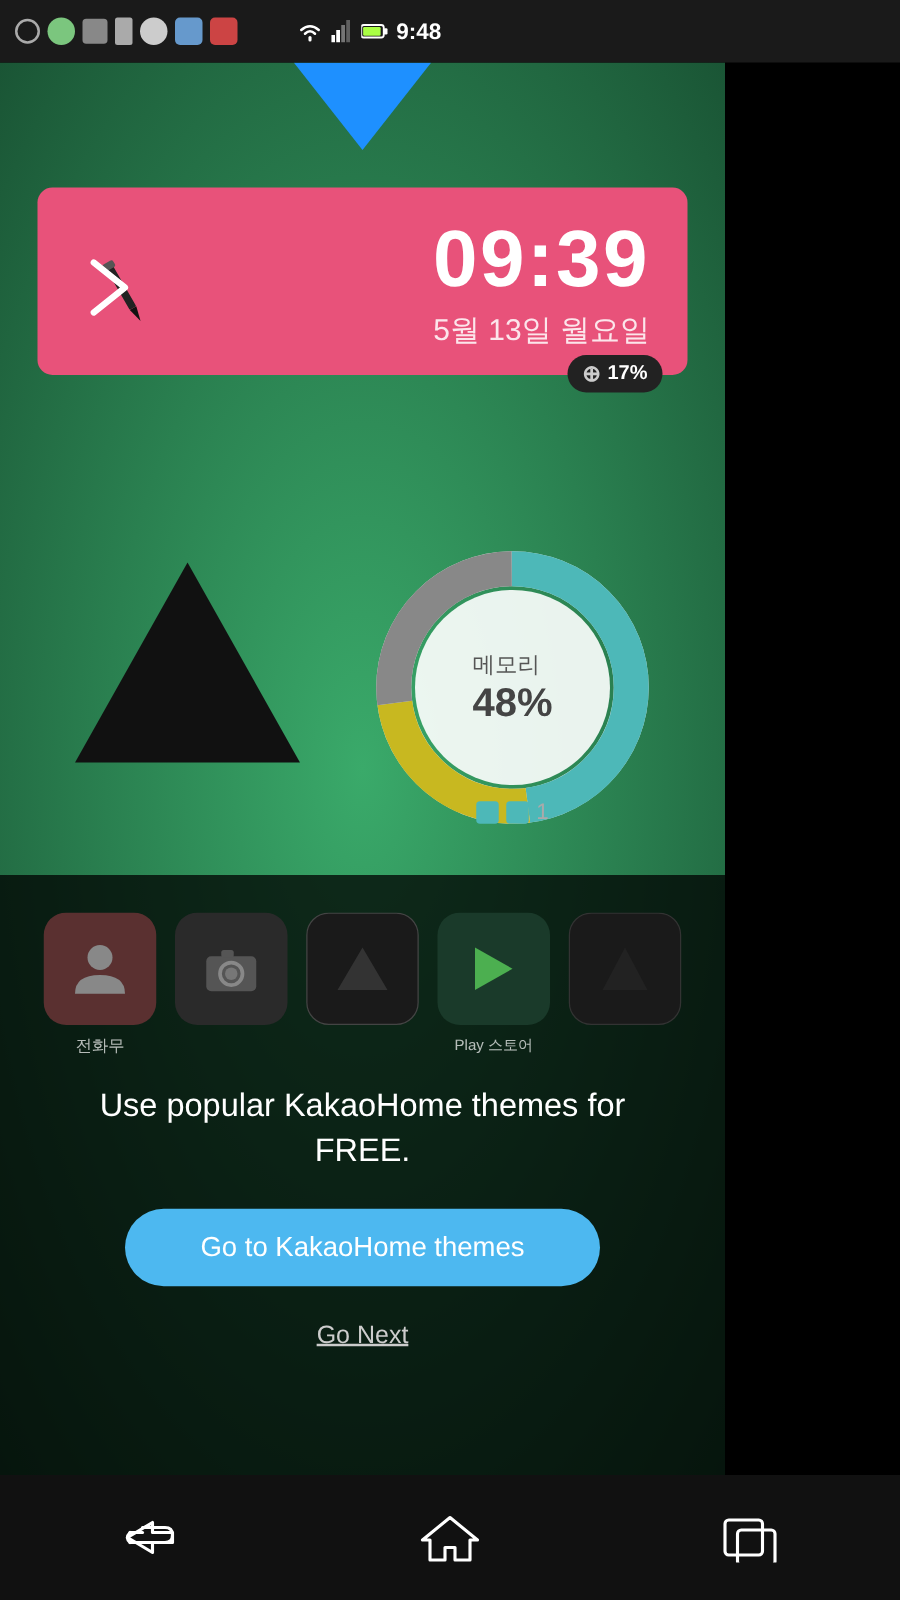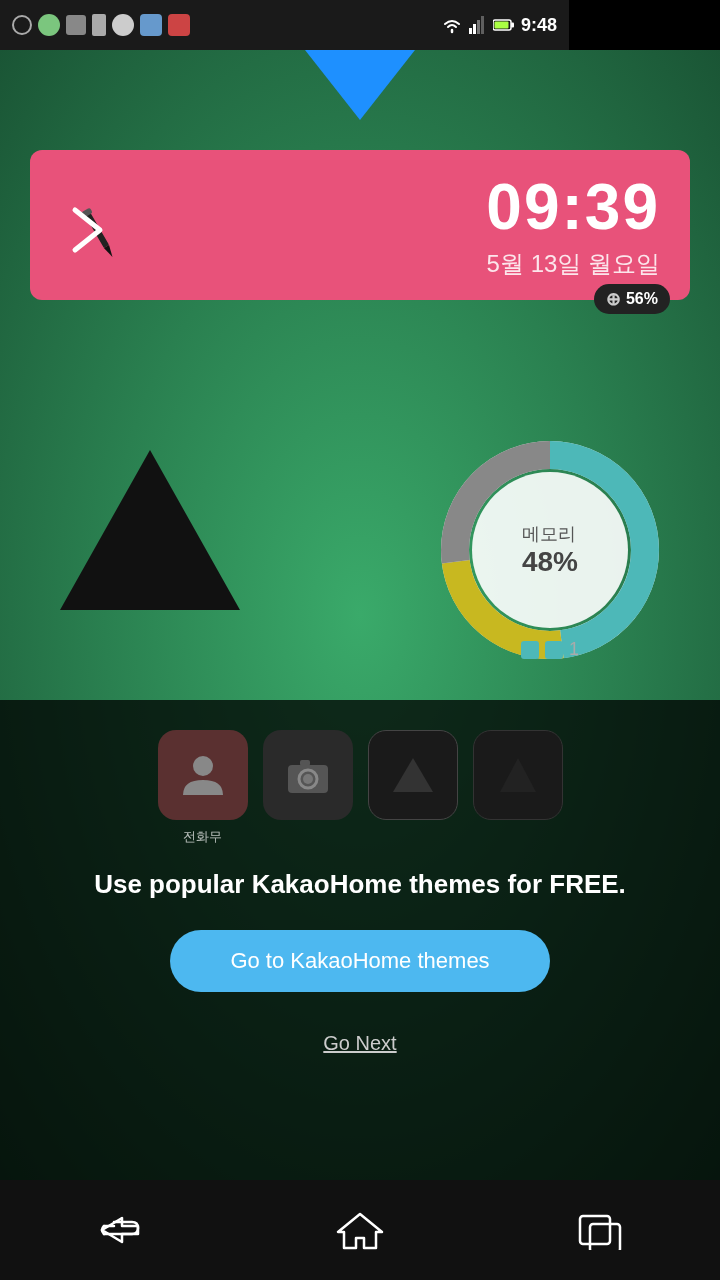--- a/index.html
+++ b/index.html
@@ -8,26 +8,25 @@
       width: 720px;
       height: 1280px;
       overflow: hidden;
       font-family: 'Arial', sans-serif;
       background: #000;
       position: relative;
     }
 
     
     #status-bar {
-      width: 569px;
+      width: 720px;
       height: 50px;
       background: #1a1a1a;
       display: flex;
       align-items: center;
-      justify-content: space-between;
       padding: 0 12px;
       position: relative;
       z-index: 100;
       gap: 47px;
     }
     .status-icons-left {
       display: flex;
       align-items: center;
       gap: 6px;
     }
@@ -52,21 +51,21 @@
       gap: 6px;
     }
     .status-time {
       color: #fff;
       font-size: 18px;
       font-weight: bold;
     }
 
     
     #main-bg {
-      width: 720px;
+      width: 580px;
       height: 1130px;
       background: radial-gradient(ellipse at center, #3aaa6a 0%, #2a8050 50%, #1a5535 100%);
       position: relative;
       overflow: hidden;
     }
 
     
     #blue-triangle {
       position: absolute;
       top: 0;
@@ -164,21 +163,21 @@
       left: 50%;
       transform: translate(-50%, -50%);
       text-align: left;
     }
     #donut-label {
       font-size: 18px;
       color: #555;
       display: block;
     }
     #donut-percent {
-      font-size: 28px;
+      font-size: 32px;
       font-weight: bold;
       color: #444;
     }
     #donut-apps-row {
       position: absolute;
       bottom: 20px;
       left: 50%;
       transform: translateX(-50%);
       display: flex;
       align-items: center;
@@ -237,37 +236,37 @@
     }
     .app-icon-label {
       color: rgba(255,255,255,0.8);
       font-size: 14px;
     }
 
     
     #promo-text {
       color: #fff;
       font-size: 26px;
-      font-weight: bold;
+      font-weight: normal;
       text-align: center;
       line-height: 1.4;
       padding: 0 60px;
       margin-bottom: 28px;
     }
 
     #goto-button {
       background: #4db8f0;
       color: #fff;
       border: none;
       border-radius: 50px;
       padding: 18px 60px;
       font-size: 22px;
       font-weight: 500;
       cursor: pointer;
-      margin-bottom: 40px;
+      margin-bottom: 28px;
     }
 
     #go-next-link {
       color: #ccc;
       font-size: 20px;
       text-decoration: underline;
       cursor: pointer;
       background: none;
       border: none;
       margin-bottom: 20px;
@@ -355,21 +354,21 @@
           <polyline points="15,55 40,35 15,15" stroke="white" stroke-width="5" fill="none" stroke-linecap="round" stroke-linejoin="round"></polyline>
         </svg>
       </div>
     </div>
     <div id="clock-right">
       <div id="clock-time">09:39</div>
       <div id="clock-date">5월 13일 월요일</div>
     </div>
     <div id="battery-badge">
       <span class="battery-plus">⊕</span>
-      <span>56%</span>
+      <span>17%</span>
     </div>
   </div>
 
   <div id="black-triangle"></div>
 
   <div id="donut-container">
     <svg id="donut-svg" viewBox="0 0 260 260">
 
       <circle cx="130" cy="130" r="95" fill="#e8e8e8" class="donut-ring" stroke="#e0e0e0" stroke-width="28"></circle>
 
@@ -420,20 +419,28 @@
 
       <div class="app-icon-item">
         <div class="app-icon-box" style="background:#1a1a1a; border:1px solid #444;">
           <svg width="50" height="50" viewBox="0 0 50 50">
             <polygon points="25,8 45,42 5,42" fill="#333"></polygon>
           </svg>
         </div>
         <span class="app-icon-label"></span>
       </div>
 
+      <div class="app-icon-item">
+        <div class="app-icon-box" style="background:#1a3a2a;">
+          <svg width="50" height="50" viewBox="0 0 50 50">
+            <polygon points="10,8 40,25 10,42" fill="#4caf50"></polygon>
+          </svg>
+        </div>
+        <span class="app-icon-label" style="font-size:12px; color:rgba(255,255,255,0.7);">Play 스토어</span>
+      </div>
 
       <div class="app-icon-item">
         <div class="app-icon-box" style="background:#1a1a1a; border:1px solid #333;">
           <svg width="50" height="50" viewBox="0 0 50 50">
             <polygon points="25,8 43,42 7,42" fill="#222"></polygon>
           </svg>
         </div>
         <span class="app-icon-label"></span>
       </div>
     </div>

